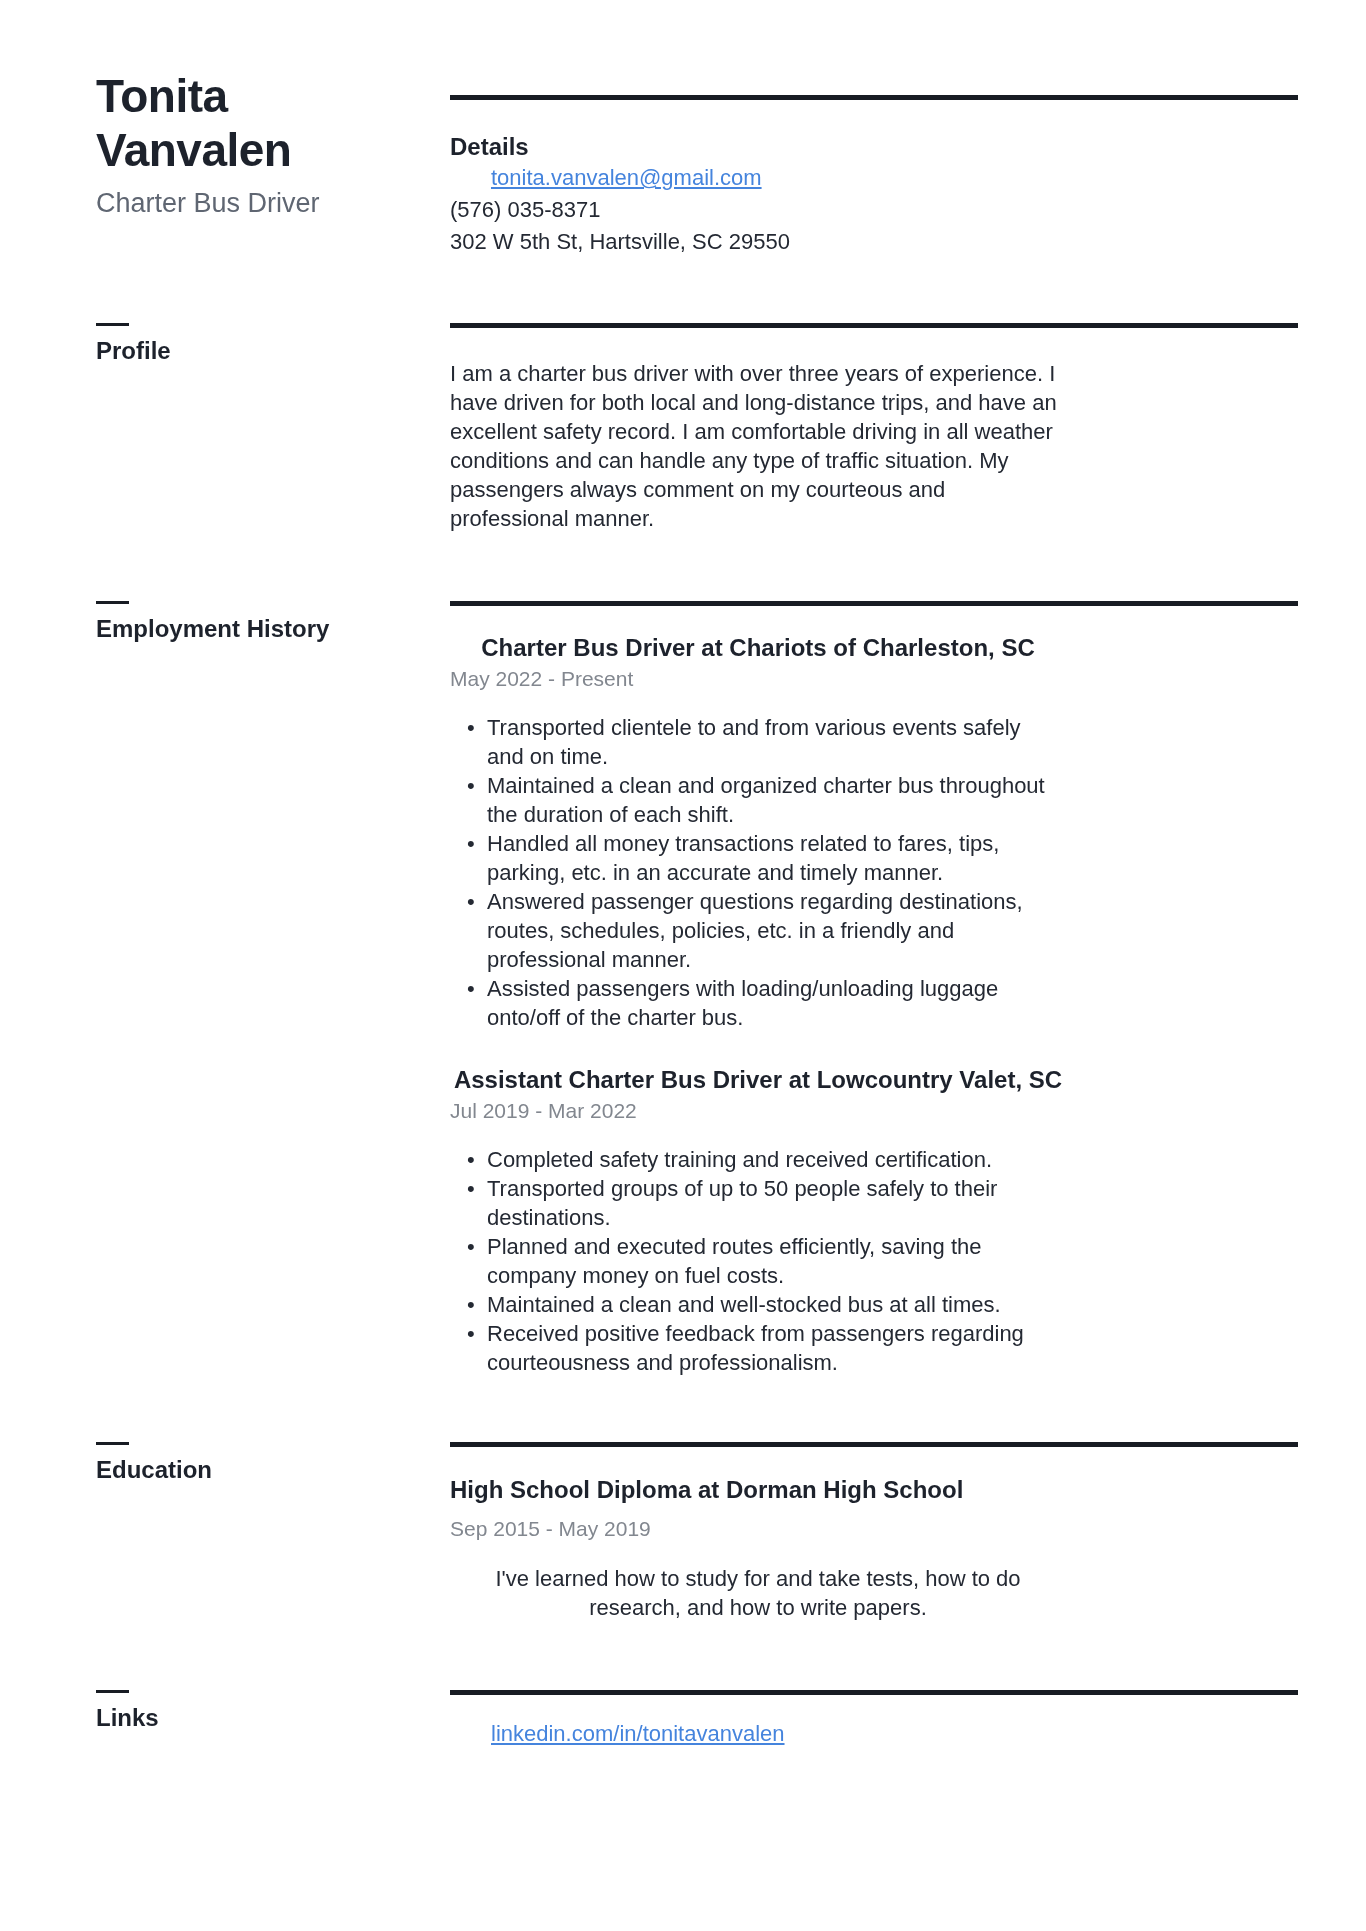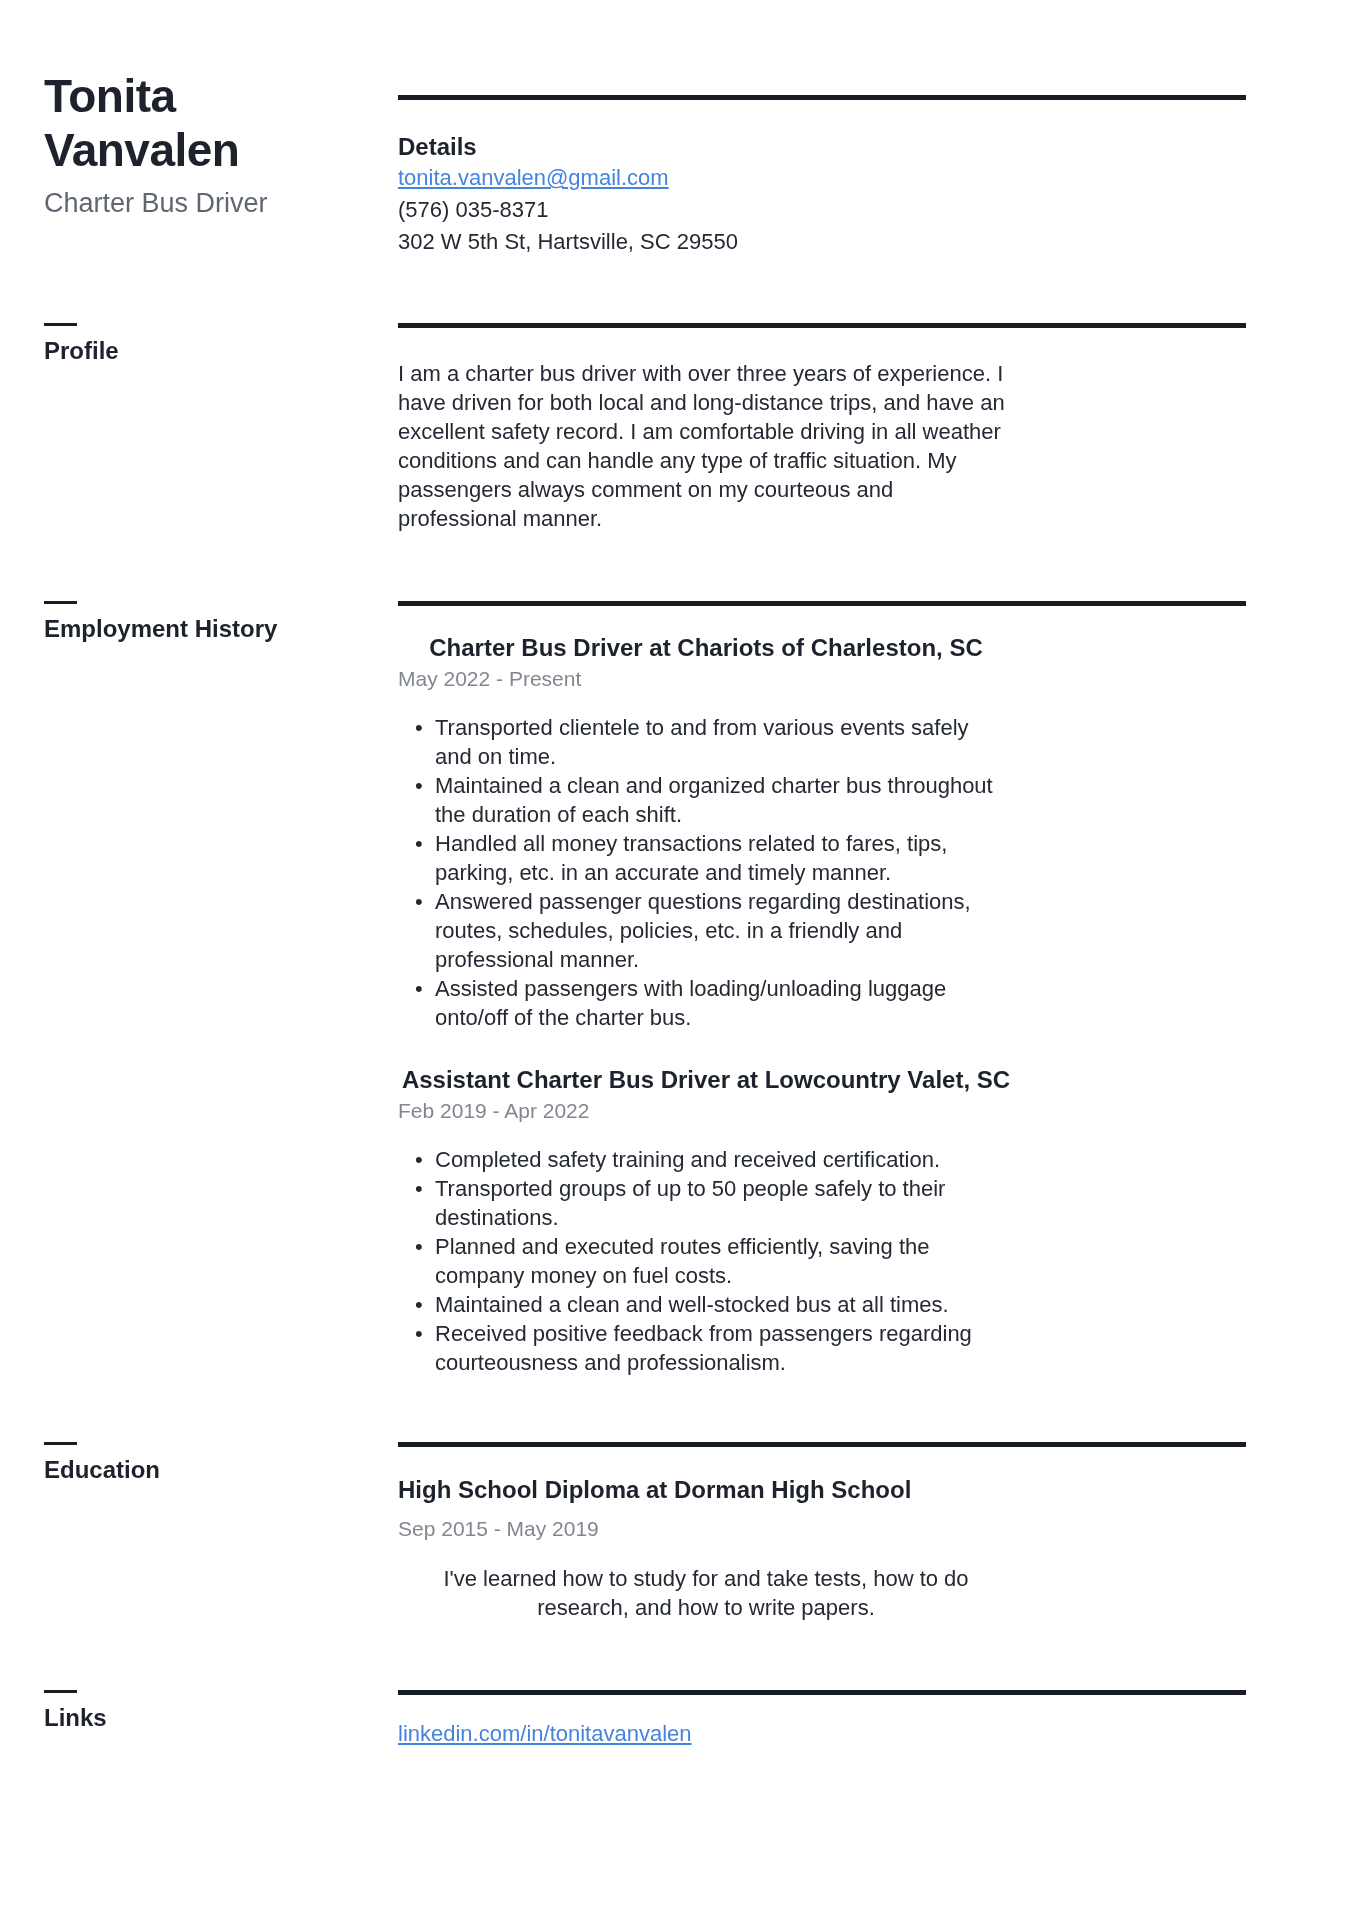--- a/index.html
+++ b/index.html
@@ -8,41 +8,41 @@
     --muted:#5f6672;
     --dates:#82878f;
     --rule:#181c23;
     --link-color:#4584dd;
   }
   *{margin:0;padding:0;box-sizing:border-box;}
   html,body{background:#ffffff;}
   body{font-family:"Liberation Sans", sans-serif;color:var(--ink);}
   .page{
     width:1366px;height:1931px;background:#ffffff;position:relative;
-    padding:70px 0 0 44px;overflow:hidden;
+    padding:70px 0 0 96px;overflow:hidden;
   }
   .row{display:flex;align-items:flex-start;}
   .col-left{flex:0 0 354px;width:354px;}
   .col-right{flex:0 0 848px;width:848px;}
 
   
   .name{
     font-size:46px;font-weight:700;color:var(--heading-ink);
     line-height:1.17;letter-spacing:-0.5px;max-width:330px;
   }
   .subtitle{font-size:27px;color:var(--muted);margin-top:10px;}
   .details-block{margin-top:25px;}
 
   .rule{height:5px;background:var(--rule);width:100%;}
   .dash{width:33px;height:3px;background:var(--rule);}
 
   .h-right{font-size:24px;font-weight:700;color:var(--heading-ink);margin-top:33px;}
   .contact-line{font-size:22px;line-height:30px;color:var(--ink);margin-top:2px;}
   .contact-line:first-of-type{margin-top:6px;}
-  a.link{color:var(--link-color);text-decoration:underline;cursor:pointer;}
+  a.link{color:var(--link-color);text-decoration:underline;cursor:pointer;margin-left:41px;}
 
   .left-label .label{
     font-size:24px;font-weight:700;color:var(--heading-ink);margin-top:11px;
   }
 
   .text-col{max-width:616px;}
   .body-text{font-size:22px;line-height:29px;color:var(--ink);}
   .profile-para{margin-top:31px;}
 
   .section-profile{margin-top:66px;}
@@ -117,21 +117,21 @@
           <li>Transported clientele to and from various events safely and on time.</li>
           <li>Maintained a clean and organized charter bus throughout the duration of each shift.</li>
           <li>Handled all money transactions related to fares, tips, parking, etc. in an accurate and timely manner.</li>
           <li>Answered passenger questions regarding destinations, routes, schedules, policies, etc. in a friendly and professional manner.</li>
           <li>Assisted passengers with loading/unloading luggage onto/off of the charter bus.</li>
         </ul>
       </div>
 
       <div class="job job2 text-col">
         <div class="job-title">Assistant Charter Bus Driver at Lowcountry Valet, SC</div>
-        <div class="job-dates">Feb 2019 - Apr 2022</div>
+        <div class="job-dates">Jul 2019 - Mar 2022</div>
         <ul class="bullets">
           <li>Completed safety training and received certification.</li>
           <li>Transported groups of up to 50 people safely to their destinations.</li>
           <li>Planned and executed routes efficiently, saving the company money on fuel costs.</li>
           <li>Maintained a clean and well-stocked bus at all times.</li>
           <li>Received positive feedback from passengers regarding courteousness and professionalism.</li>
         </ul>
       </div>
     </div>
   </div>

